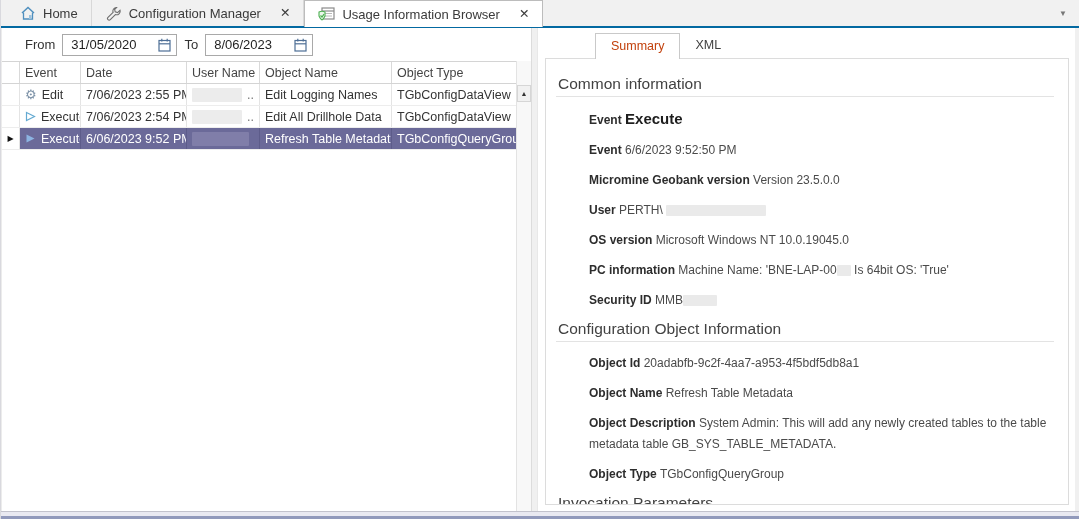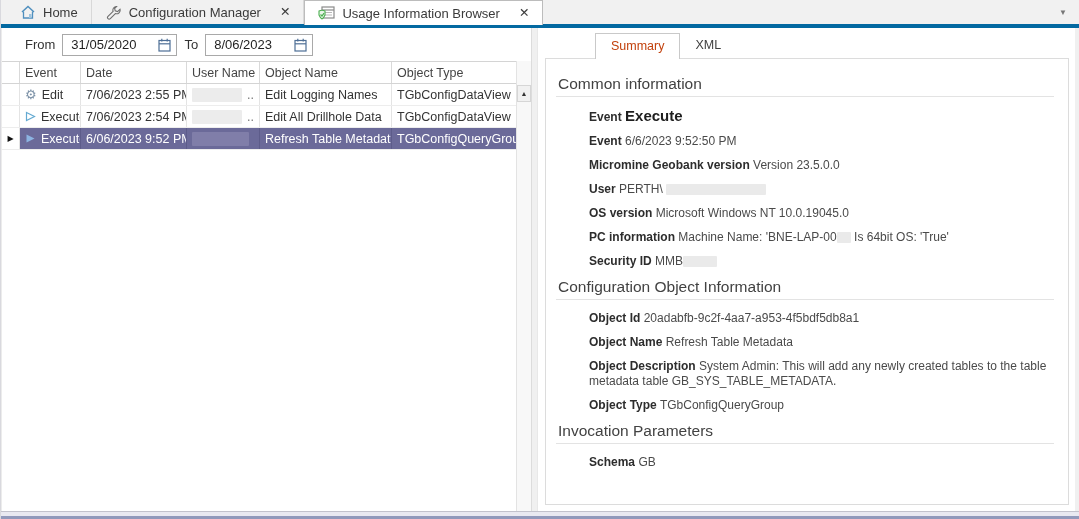--- a/index.html
+++ b/index.html
@@ -2,21 +2,21 @@
 <html><head>
 <meta charset="utf-8">
 <style>
   * { box-sizing: border-box; }
   html,body { margin:0; padding:0; background:#d8d8d8; }
   body { font-family:"Liberation Sans", sans-serif; }
   .window { width:1079px; height:519px; position:relative; background:#fff; overflow:hidden;
             border-left:1px solid #d9d9de; }
 
   
-  .tabbar { height:28px; background:#f1f1f1; border-bottom:4px solid #0369a1;
+  .tabbar { height:28px; background:#f1f1f1; border-bottom:2px solid #0369a1;
             display:flex; align-items:stretch; padding-left:4px; position:relative; z-index:3; }
   .tab { display:flex; align-items:center; gap:7px; padding:0 13px; font-size:13px; color:#3a3a3a;
          border-right:1px solid #d8d8d8; cursor:default; white-space:nowrap; }
   .tab:first-child { border-left:1px solid #d8d8d8; border-left-color:transparent; }
   .tab.active { background:#fff; border:1px solid #bcbcbc; border-bottom:none; margin-bottom:-1px; }
   .tab .close { margin-left:12px; color:#3d3d3d; font-size:12.5px; line-height:12px; }
   .tab-overflow { margin-left:auto; padding:0 12px; color:#777; font-size:8px;
                   display:flex; align-items:center; }
   .ticon { display:inline-flex; width:17px; height:16px; align-items:center; justify-content:center; }
 
@@ -56,21 +56,21 @@
 
   
   .dtabs { display:flex; position:relative; z-index:2; padding-left:2px; }
   .dtab { padding:5px 15px 6px 15px; font-size:12.5px; color:#3f3f3f; }
   .dtab.active { border:1px solid #c9c9c9; border-bottom:none; background:#fff; color:#c2410c;
                  margin-bottom:-1px;margin-left:48px; }
   .dframe { border:1px solid #dcdcdc; height:447px; padding:8px 14px 0 10px; overflow:hidden;
             background:#fff; }
   .sheading { font-size:15.5px; color:#424242; margin:8px 0 1px 2px; font-weight:400; }
   .sline { border:0; border-top:1px solid #e3e3e3; margin:3px 0 11px 0; }
-  .field { margin:0 0 9px 9px; font-size:12px; color:#4a4a4a; line-height:15px; max-width:505px;padding-left:24px; }
+  .field { margin:0 0 9px 9px; font-size:12px; color:#4a4a4a; line-height:21px; max-width:505px;padding-left:24px; }
   .flabel { font-weight:bold; color:#2d2d2d; }
   .event-value { font-size:15px; font-weight:bold; color:#1e1e1e; }
   .redact-inline { display:inline-block; height:11px; background:#eaeaea; vertical-align:middle;
                    border-radius:1px; }
   .r-user { width:100px; } .r-pc { width:14px; } .r-sid { width:34px; } .r-conn { width:6px; }
 
   
   .bottom-strip { position:absolute; left:0; right:0; bottom:0; height:8px; background:#e9e9f1;
                   border-top:1px solid #c2c2cc; border-bottom:3px solid #9199bb; }
 </style>

